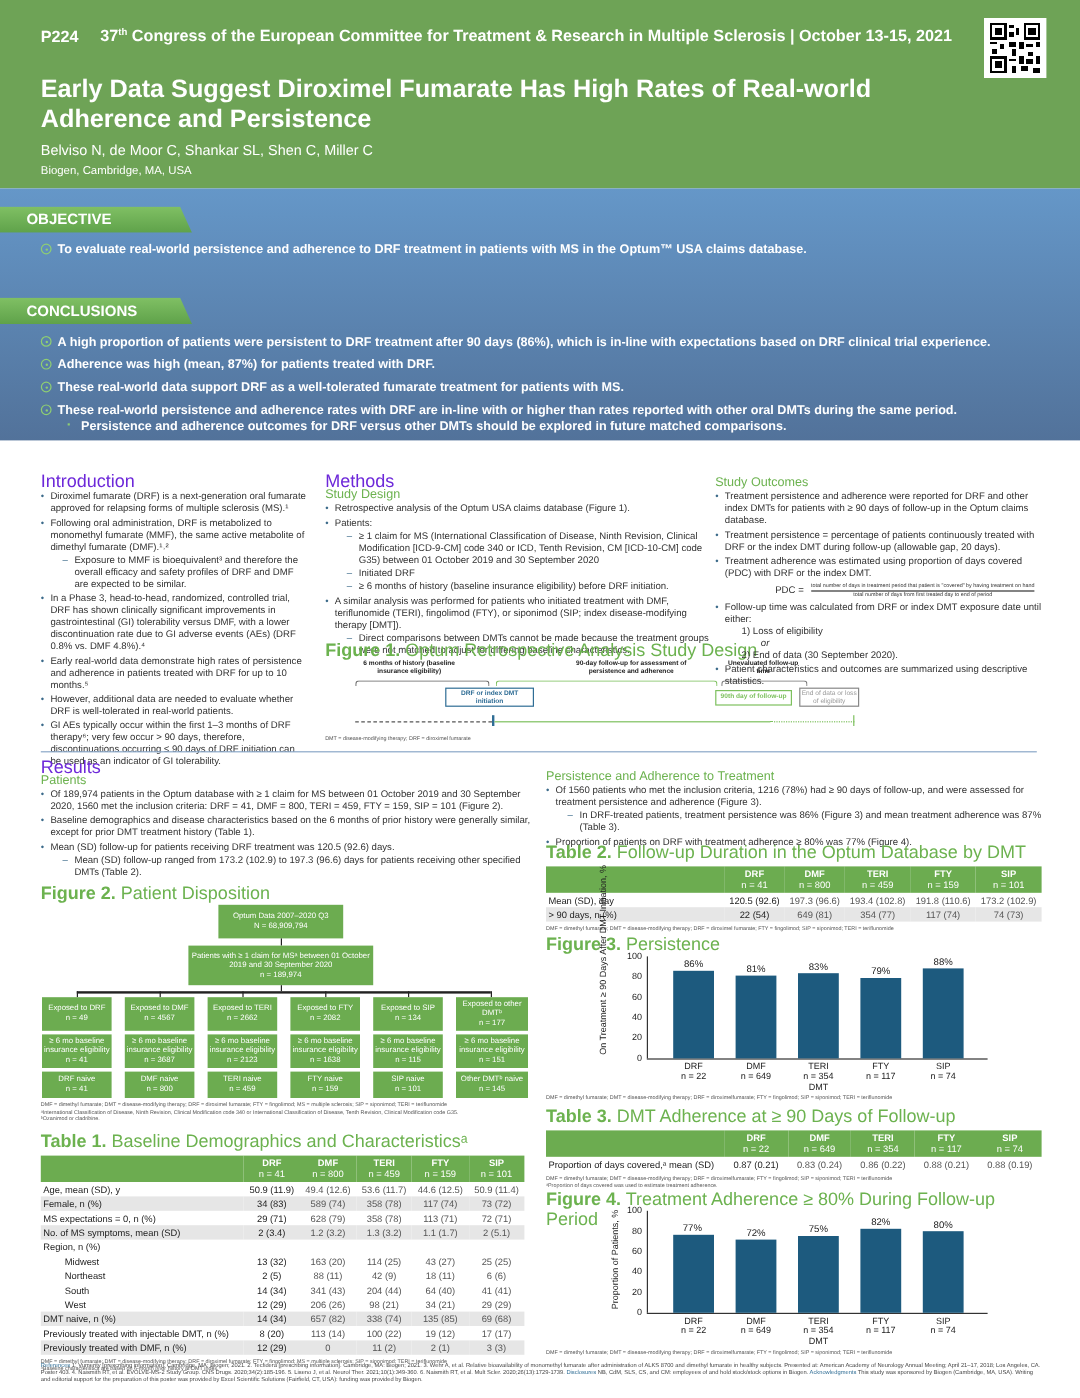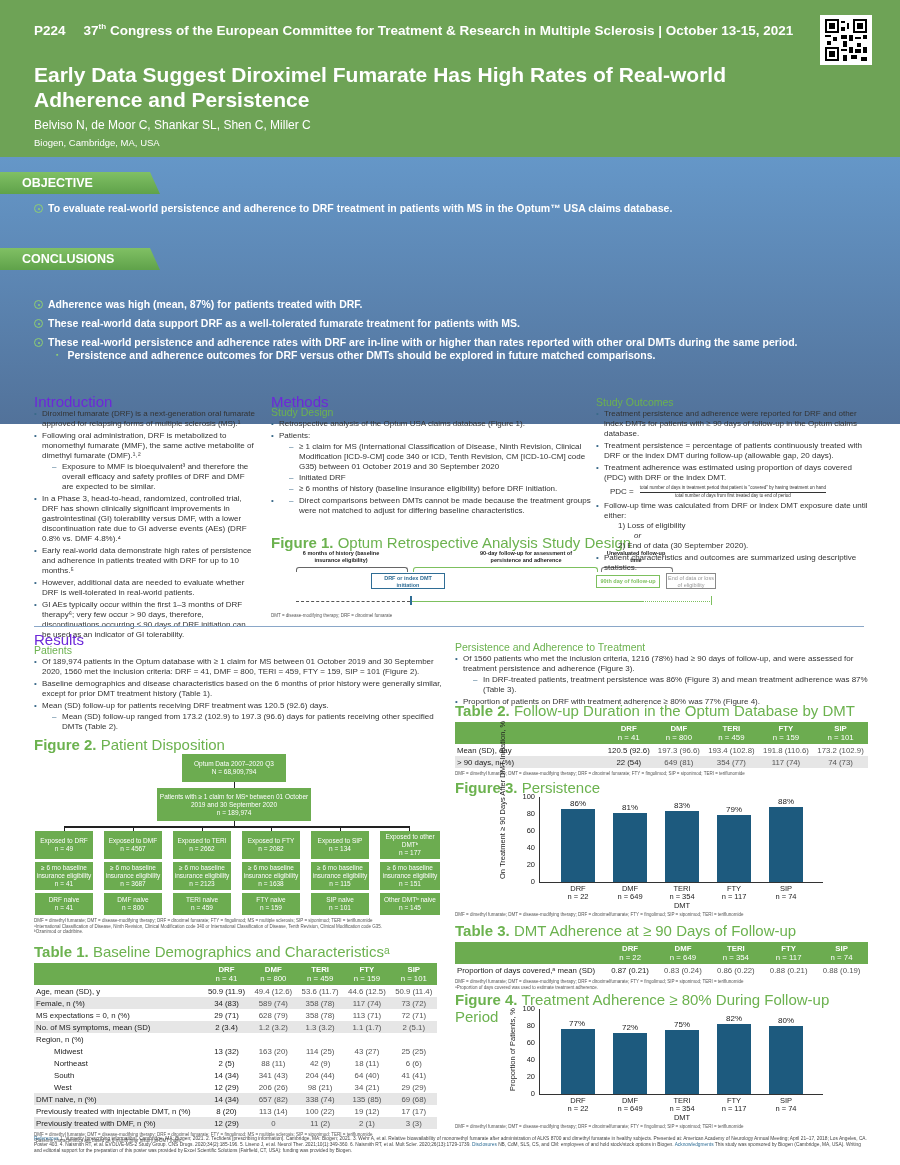--- a/index.html
+++ b/index.html
@@ -6,21 +6,21 @@
   body { width: 900px; height: 1165px; background: #fff; font-family: "Liberation Sans", sans-serif; color: #222; position: relative; overflow: hidden; }
   .header { position: absolute; left: 0; top: 0; width: 900px; height: 157px; background: #6ea356; color: #fff; }
   .hdr-top { position: absolute; left: 34px; top: 22px; font-size: 13.5px; font-weight: bold; white-space: nowrap; }
   .hdr-top .pid { margin-right: 18px; }
   .hdr-top sup { font-size: 8px; text-align: right; }
   .title { position: absolute; left: 34px; top: 62px; width: 760px; font-size: 21px; font-weight: bold; line-height: 25px; }
   .authors { position: absolute; left: 34px; top: 118px; font-size: 12px; }
   .affil { position: absolute; left: 34px; top: 137px; font-size: 9.5px; }
   .qr { position: absolute; left: 820px; top: 15px; width: 52px; height: 50px; background: #fff; padding: 4px; }
   .qr svg { width: 100%; height: 100%; }
-  .banner { position: absolute; left: 0; top: 157px; width: 900px; height: 267px; background: linear-gradient(#6597c8, #52729a); }
+  .banner { position: absolute; left: 0; top: 157px; width: 900px; height: 210px; background: linear-gradient(#6597c8, #52729a); }
   .tag { position: absolute; left: 0; height: 22px; width: 160px; background: linear-gradient(#80c064,#5fa24a); color: #fff; font-weight: bold; font-size: 12.5px; padding: 4px 0 0 22px; clip-path: polygon(0 0, 150px 0, 160px 100%, 0 100%); }
   .bul { position: absolute; left: 34px; color: #fff; font-size: 10.5px; font-weight: bold; white-space: nowrap; }
   .bul .dot { display: inline-block; width: 9px; height: 9px; border: 1px solid #8fcf72; border-radius: 50%; margin-right: 5px; position: relative; top: 1px; }
   .bul .dot::after { content: ""; position: absolute; left: 2.5px; top: 2.5px; width: 2px; height: 2px; background: #8fcf72; border-radius: 50%; }
   .sub-bul { position: absolute; left: 56px; color: #fff; font-size: 10.5px; font-weight: bold; }
   .sub-bul::before { content: "▪"; color: #8fcf72; font-size: 7px; margin-right: 9px; position: relative; top: -2px; }
   h2 { color: #6d28d9; font-weight: normal; font-size: 15px; }
   h3 { color: #6cb24f; font-weight: normal; font-size: 10.5px; }
   .col { position: absolute; font-size: 8px; line-height: 10px; color: #333; }
   ul.b { list-style: none; }
@@ -94,20 +94,21 @@
         <rect x="18" y="19" width="3" height="2" fill="#000"></rect>
     </svg>
   </div>
 </div>
 
 <div class="banner">
   <div class="tag" style="top:15px;">OBJECTIVE</div>
   <div class="bul" style="top:45px;"><span class="dot"></span><span>To evaluate real-world persistence and adherence to DRF treatment in patients with MS in the Optum™ USA claims database.</span></div>
 
   <div class="tag" style="top:91px;">CONCLUSIONS</div>
+  <div class="bul" style="top:122px;"><span class="dot"></span><span>A high proportion of patients were persistent to DRF treatment after 90 days (86%), which is in-line with expectations based on DRF clinical trial experience.</span></div>
   <div class="bul" style="top:141px;"><span class="dot"></span><span>Adherence was high (mean, 87%) for patients treated with DRF.</span></div>
   <div class="bul" style="top:160px;"><span class="dot"></span><span>These real-world data support DRF as a well-tolerated fumarate treatment for patients with MS.</span></div>
   <div class="bul" style="top:179px;"><span class="dot"></span><span>These real-world persistence and adherence rates with DRF are in-line with or higher than rates reported with other oral DMTs during the same period.</span></div>
   <div class="sub-bul" style="top:192px;text-align:center;">Persistence and adherence outcomes for DRF versus other DMTs should be explored in future matched comparisons.</div>
 </div>
 
 <div class="col" style="left:34px; top:397px; width:222px;">
   <h2>Introduction</h2>
   <ul class="b">
     <li>Diroximel fumarate (DRF) is a next-generation oral fumarate approved for relapsing forms of multiple sclerosis (MS).¹</li>
@@ -128,21 +129,21 @@
   <h3>Study Design</h3>
   <ul class="b">
     <li>Retrospective analysis of the Optum USA claims database (Figure 1).</li>
     <li><span>Patients:</span>
       <ul class="d">
         <li>≥ 1 claim for MS (International Classification of Disease, Ninth Revision, Clinical Modification [ICD-9-CM] code 340 or ICD, Tenth Revision, CM [ICD-10-CM] code G35) between 01 October 2019 and 30 September 2020</li>
         <li>Initiated DRF</li>
         <li>≥ 6 months of history (baseline insurance eligibility) before DRF initiation.</li>
       </ul>
     </li>
-    <li>
+    <li><span>A similar analysis was performed for patients who initiated treatment with DMF, teriflunomide (TERI), fingolimod (FTY), or siponimod (SIP; index disease-modifying therapy [DMT]).</span>
       <ul class="d">
           <li>Direct comparisons between DMTs cannot be made because the treatment groups were not matched to adjust for differing baseline characteristics.</li>
         </ul>
     </li>
   </ul>
 </div>
 
 <div style="position:absolute; left:271px; top:534px; width:450px; height:90px;">
   <div class="figtitle"><b>Figure 1.</b> <span>Optum Retrospective Analysis Study Design</span></div>
   <div style="position:absolute; left:20px; top:16px; width:100px; font-size:5.5px; font-weight:bold; text-align:center; line-height:7px;">6 months of history (baseline insurance eligibility)</div>
@@ -163,21 +164,21 @@
 </div>
 
 <div class="col" style="left:596px; top:397px; width:275px;">
   <h3>Study Outcomes</h3>
   <ul class="b">
     <li>Treatment persistence and adherence were reported for DRF and other index DMTs for patients with ≥ 90 days of follow-up in the Optum claims database.</li>
     <li>Treatment persistence = percentage of patients continuously treated with DRF or the index DMT during follow-up (allowable gap, 20 days).</li>
     <li>Treatment adherence was estimated using proportion of days covered (PDC) with DRF or the index DMT.</li>
   </ul>
   <div style="display:flex; align-items:center; margin:2px 0 2px 14px;">
-    <span style="font-size:8px; margin-right:6px;">PDC =</span>
+    <span style="font-size:8px; margin-right:6px;margin-left:36px;">PDC =</span>
     <div style="font-size:4.5px; text-align:center; line-height:6px;">
       <div style="border-bottom:0.8px solid #333; padding-bottom:1px;">total number of days in treatment period that patient is "covered" by having treatment on hand</div>
       <div>total number of days from first treated day to end of period</div>
     </div>
   </div>
   <ul class="b">
     <li><span>Follow-up time was calculated from DRF or index DMT exposure date until either:</span>
       <div style="padding-left:14px;">1)  Loss of eligibility</div>
       <div style="padding-left:30px; font-style:italic;">or</div>
       <div style="padding-left:14px;">2)  End of data (30 September 2020).</div>

